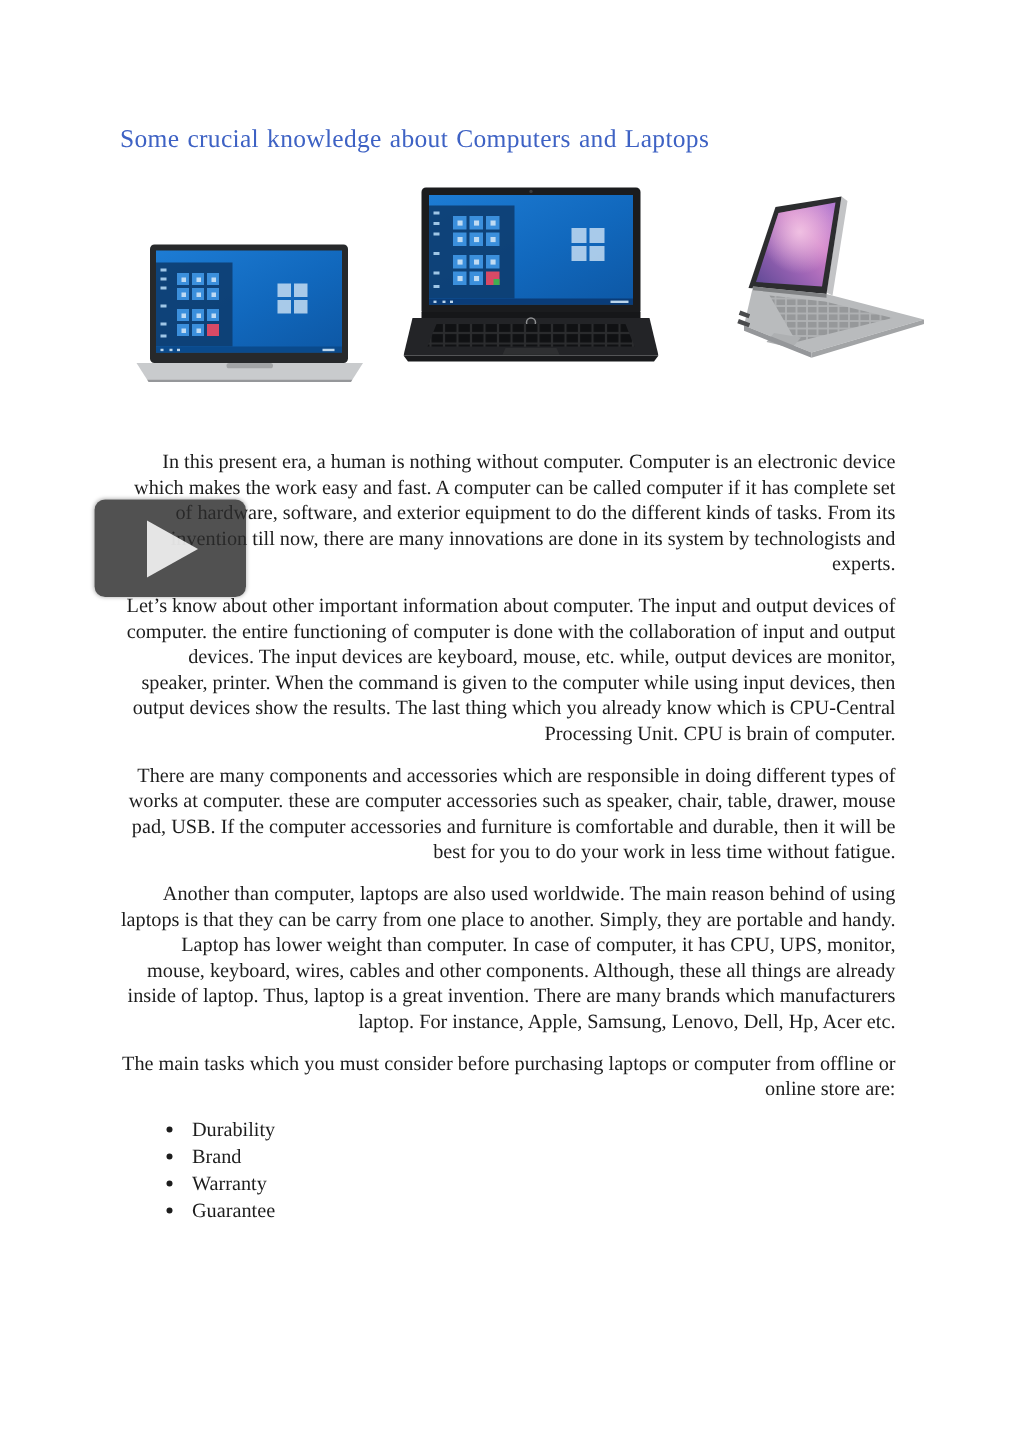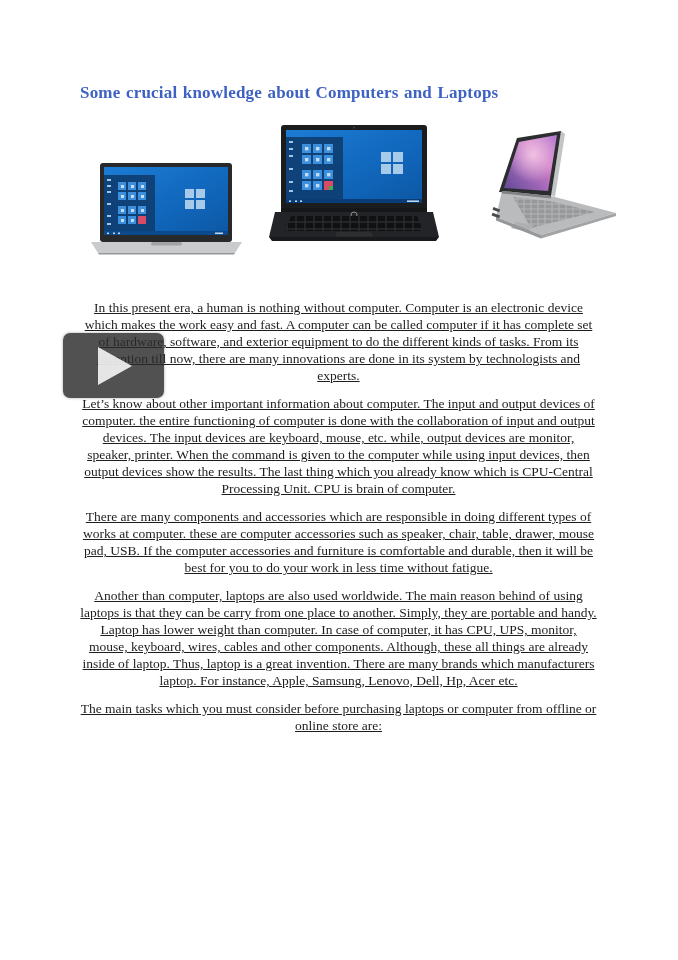--- a/index.html
+++ b/index.html
@@ -2,32 +2,32 @@
 <html><head>
 <meta charset="utf-8">
 <style>
   html,body{margin:0;padding:0;background:#ffffff;}
   .page{
     position:relative;width:678px;height:960px;background:#ffffff;overflow:hidden;
     font-family:"Liberation Serif","DejaVu Serif",serif;color:#1d1d1d;
   }
   .title{
     position:absolute;left:80px;top:83px;margin:0;
-    font-size:17px;font-weight:bold;color:#3e62c4;letter-spacing:.2px;word-spacing:1px;
+    font-size:17px;font-weight:normal;color:#3e62c4;letter-spacing:.2px;word-spacing:1px;
   }
   .img{position:absolute;}
   .img svg{display:block;}
   .img1{left:89px;top:162px;width:155px;height:93px;}
   .img2{left:269px;top:124px;width:170px;height:118px;}
   .img3{left:482px;top:129px;width:142px;height:118px;}
   .article{
     position:absolute;left:80px;top:299px;width:517px;
     font-size:13.5px;line-height:17px;
   }
-  .article p{margin:0 0 11px 0;text-align:center;text-decoration:underline;}
+  .article p{margin:0 0 11px 0;text-align:right;}
   .article ul{margin:12px 0 0 0;padding:0 0 0 46px;}
   .article li{margin:0 0 3.5px 0;line-height:14.5px;padding-left:2px;}
   .play-overlay{
     position:absolute;left:63px;top:333px;width:101px;height:65px;
     background:rgba(43,43,43,0.82);border-radius:7px;cursor:pointer;
     box-shadow:0 0 3px rgba(0,0,0,0.35);
     display:flex;align-items:center;justify-content:center;
   }
   .play-overlay svg{display:block;}
 </style>
@@ -211,20 +211,26 @@
       <rect x="10" y="85" width="8" height="3" fill="#4a4b4d" transform="rotate(20 14 86)"></rect>
     </svg>
   </div>
 
   <div class="article">
     <p>In this present era, a human is nothing without computer. Computer is an electronic device which makes the work easy and fast. A computer can be called computer if it has complete set of hardware, software, and exterior equipment to do the different kinds of tasks. From its invention till now, there are many innovations are done in its system by technologists and experts.</p>
     <p>Let’s know about other important information about computer. The input and output devices of computer. the entire functioning of computer is done with the collaboration of input and output devices. The input devices are keyboard, mouse, etc. while, output devices are monitor, speaker, printer. When the command is given to the computer while using input devices, then output devices show the results. The last thing which you already know which is CPU-Central Processing Unit. CPU is brain of computer.</p>
     <p>There are many components and accessories which are responsible in doing different types of works at computer. these are computer accessories such as speaker, chair, table, drawer, mouse pad, USB. If the computer accessories and furniture is comfortable and durable, then it will be best for you to do your work in less time without fatigue.</p>
     <p>Another than computer, laptops are also used worldwide. The main reason behind of using laptops is that they can be carry from one place to another. Simply, they are portable and handy. Laptop has lower weight than computer. In case of computer, it has CPU, UPS, monitor, mouse, keyboard, wires, cables and other components. Although, these all things are already inside of laptop. Thus, laptop is a great invention. There are many brands which manufacturers laptop. For instance, Apple, Samsung, Lenovo, Dell, Hp, Acer etc.</p>
     <p>The main tasks which you must consider before purchasing laptops or computer from offline or online store are:</p>
+    <ul>
+      <li>Durability</li>
+      <li>Brand</li>
+      <li>Warranty</li>
+      <li>Guarantee</li>
+    </ul>
   </div>
 
   <div class="play-overlay">
     <svg width="40" height="44" viewBox="0 0 40 44">
       <polygon points="4,3 4,41 38,22" fill="#ffffff" opacity="0.85"></polygon>
     </svg>
   </div>
 
 </div>
 

